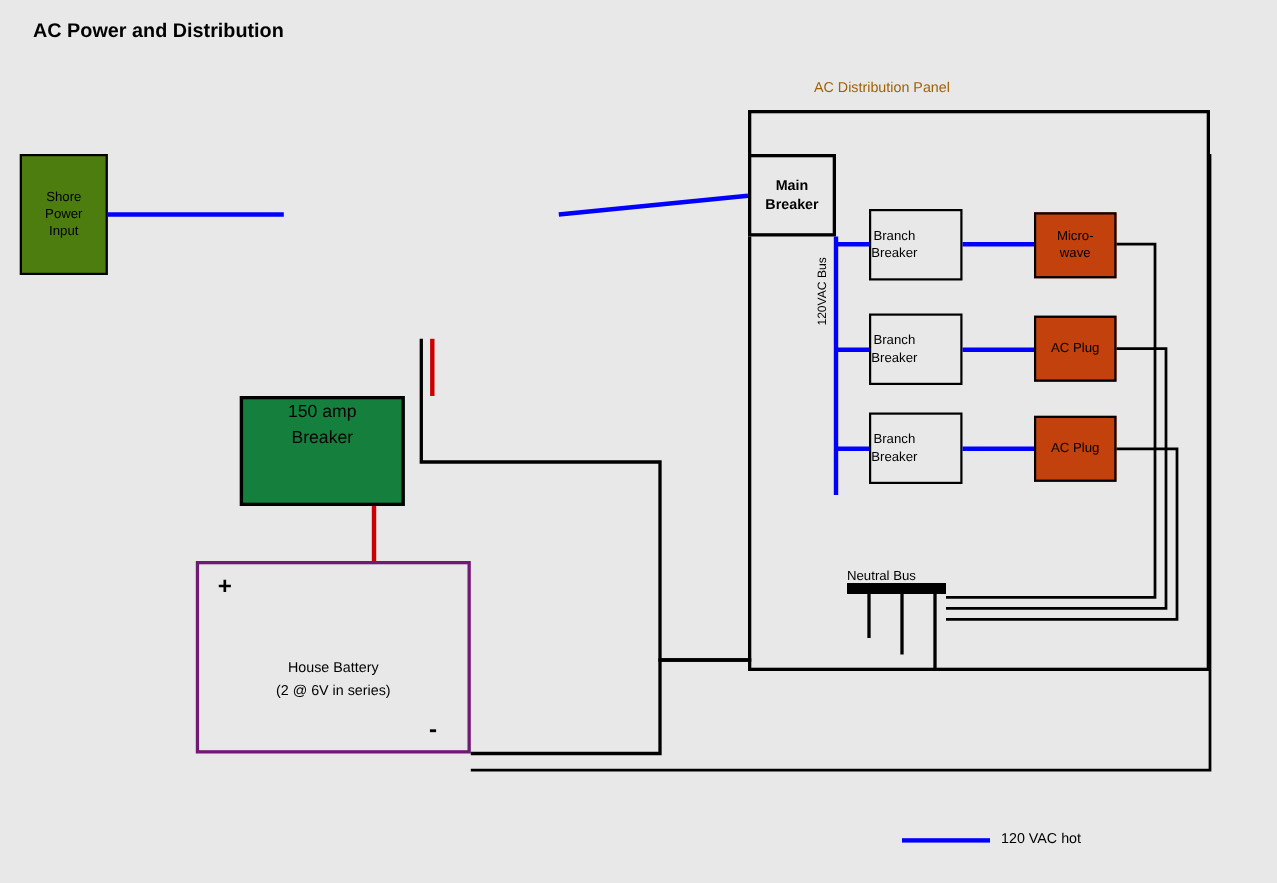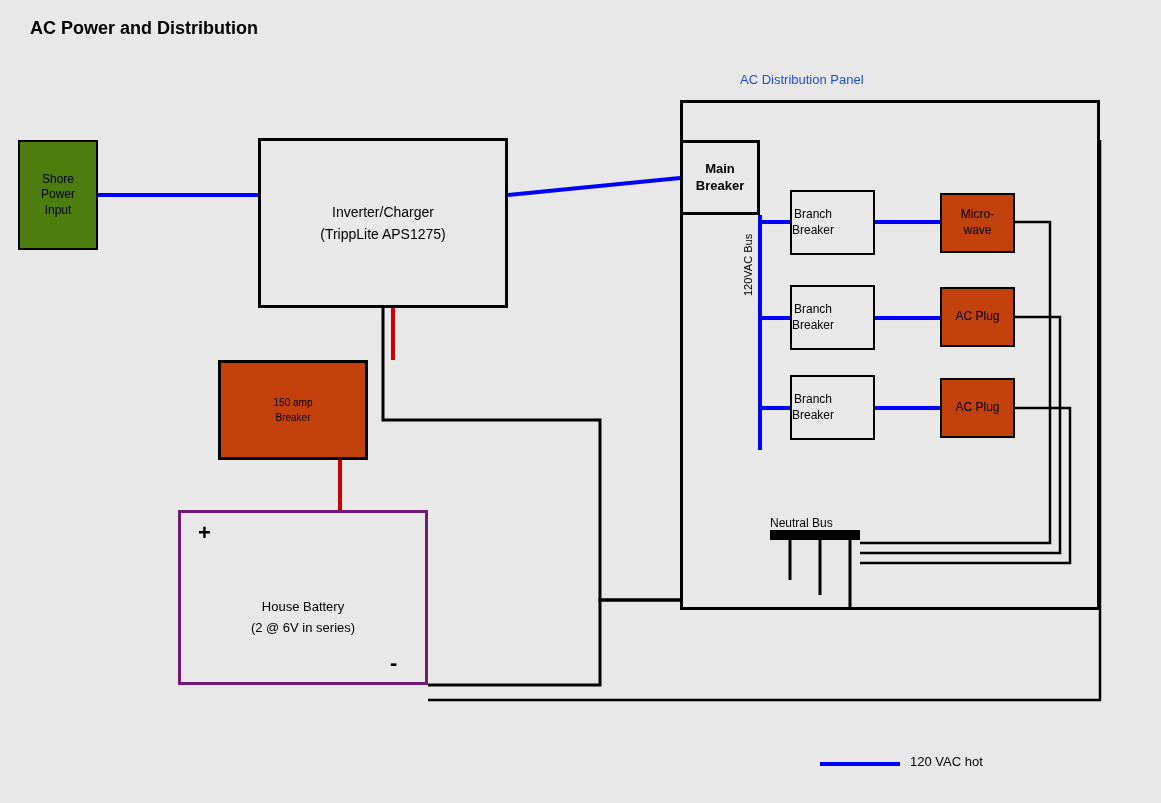--- a/index.html
+++ b/index.html
@@ -58,26 +58,25 @@
       line-height: 1.6;
     }
     
     .breaker-box {
       position: absolute;
       top: 360px;
       left: 218px;
       width: 150px;
       height: 100px;
       border: 3px solid #000;
-      background: #c2410c;
-      display: flex;
-      align-items: center;
-      justify-content: center;
-      text-align: center;
-      font-size: 10px;
+      background: #15803d;
+      display: flex;
+      justify-content: center;
+      text-align: center;
+      font-size: 16px;
       line-height: 1.5;
     }
     
     .battery-box {
       position: absolute;
       top: 510px;
       left: 178px;
       width: 250px;
       height: 175px;
       border: 3px solid #701a75;
@@ -112,21 +111,21 @@
       width: 420px;
       height: 510px;
       border: 3px solid #000;
       background: #e8e8e8;
     }
     .ac-panel-label {
       position: absolute;
       top: 72px;
       left: 740px;
       font-size: 13px;
-      color: #1d4ed8;
+      color: #a16207;
     }
     
     .main-breaker-box {
       position: absolute;
       top: 140px;
       left: 680px;
       width: 80px;
       height: 75px;
       border: 3px solid #000;
       background: #e8e8e8;
@@ -226,23 +225,20 @@
 <body>
 
 <div id="diagram">
 
   <div class="title">AC Power and Distribution</div>
 
   <div class="shore-power-box">
     <span>Shore<br>Power<br>Input</span>
   </div>
 
-  <div class="inverter-box">
-    <span>Inverter/Charger<br>(TrippLite APS1275)</span>
-  </div>
 
   <div class="breaker-box">
     <span>150 amp<br>Breaker</span>
   </div>
 
   <div class="battery-box">
     <span style="margin-top:40px;">House Battery<br>(2 @ 6V in series)</span>
   </div>
   <div class="battery-plus">+</div>
   <div class="battery-minus">-</div>

